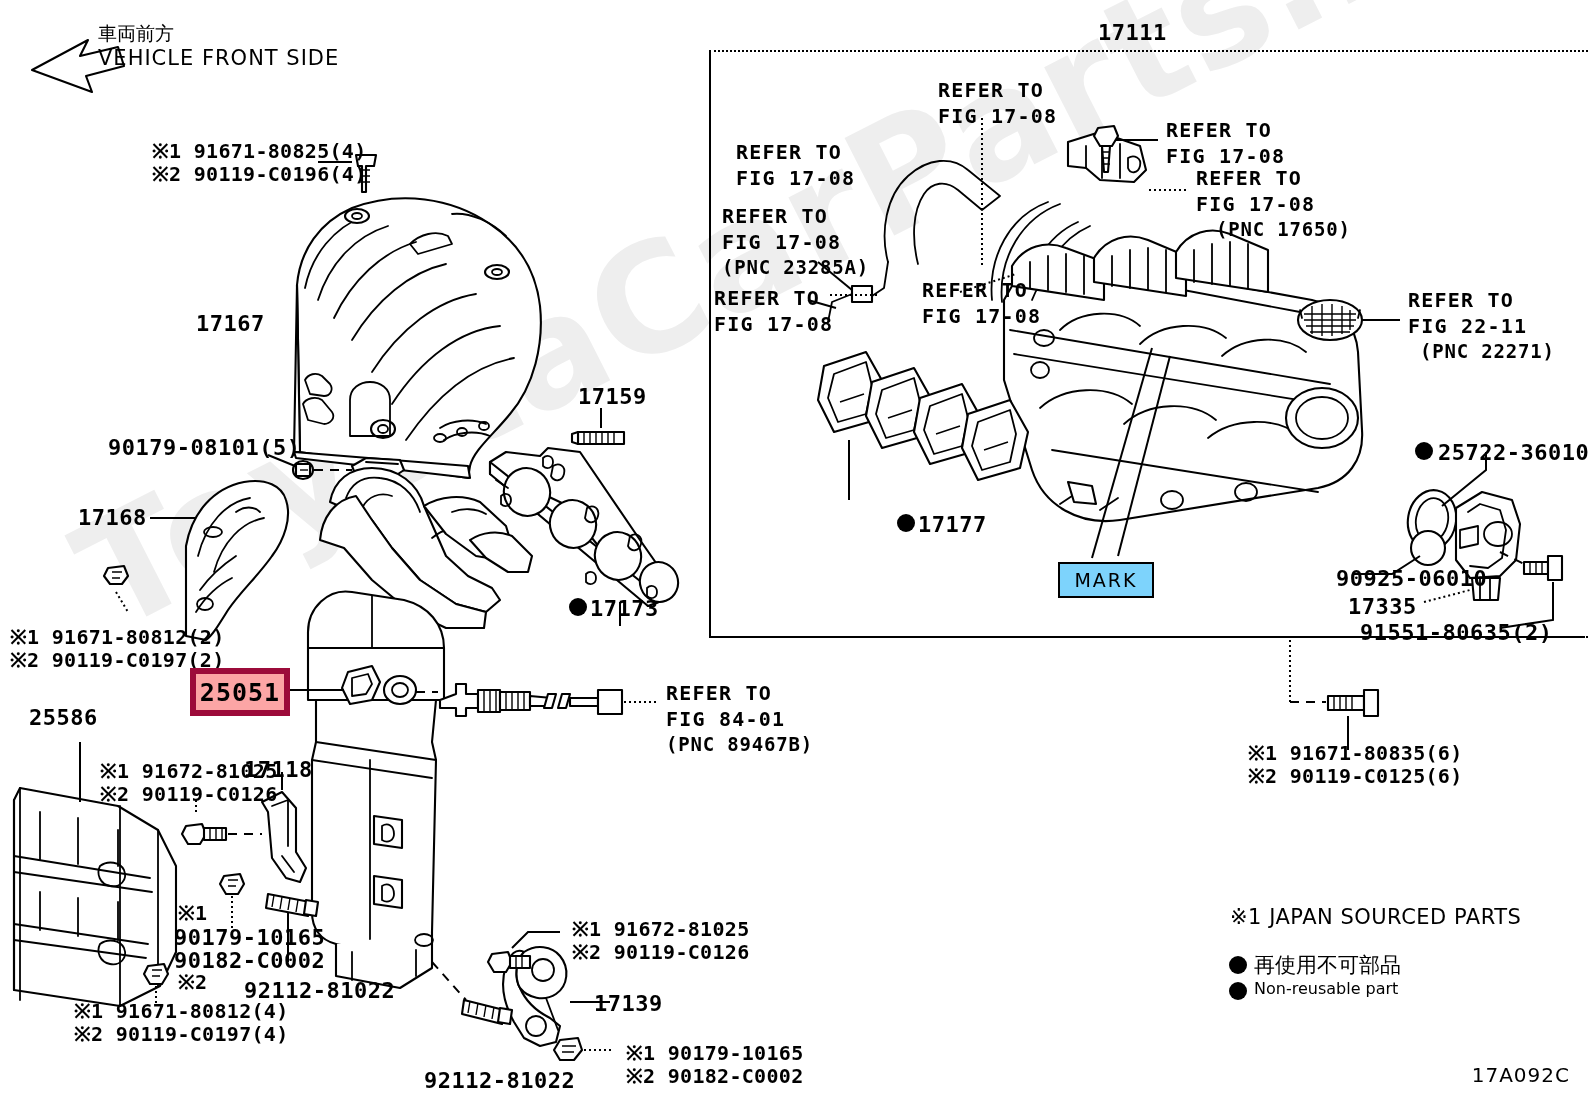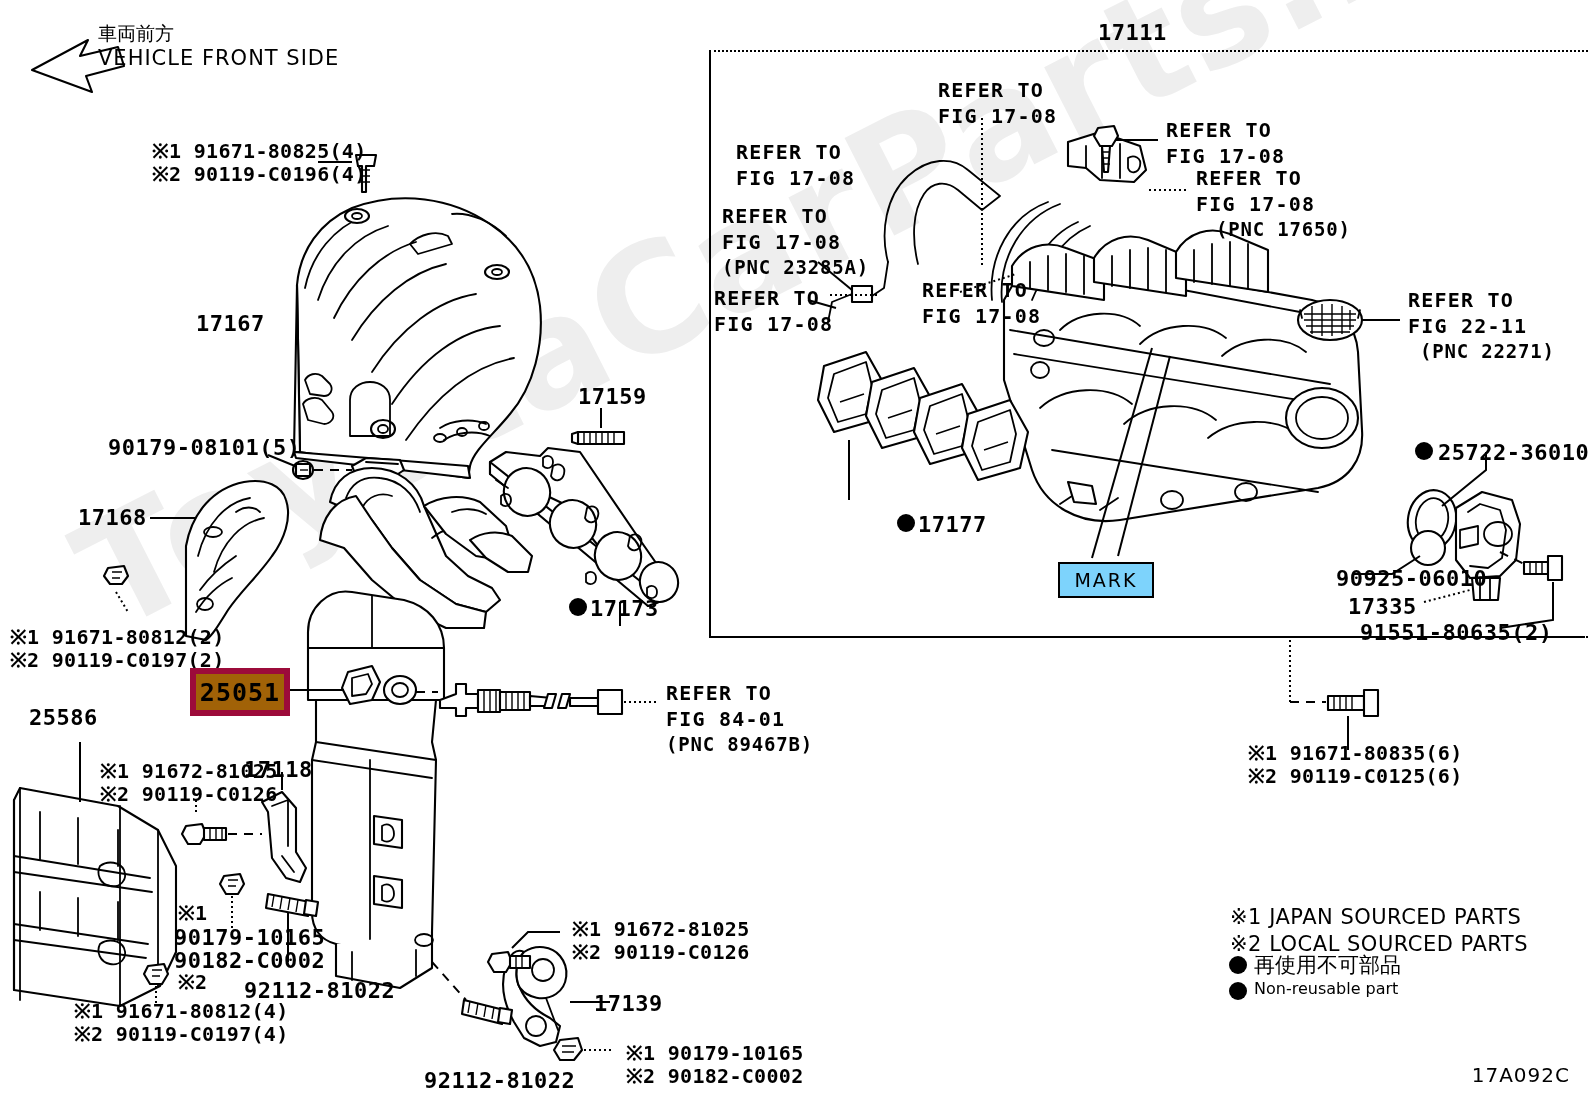--- a/index.html
+++ b/index.html
@@ -10,21 +10,21 @@
   }
   #stage{position:absolute;inset:0;}
   .lbl{position:absolute;white-space:pre;font-family:"DejaVu Sans Mono","Liberation Mono",monospace;font-weight:700;line-height:1.18;}
   .pn{font-size:22px;letter-spacing:.5px;}
   .pn-sm{font-size:20px;letter-spacing:.3px;}
   .refer{font-size:20px;letter-spacing:1.2px;line-height:1.28;}
   .pnc{font-size:19px;letter-spacing:.8px;}
   .sans{font-family:"DejaVu Sans","Liberation Sans",sans-serif;font-weight:400;}
   .jp{font-family:"DejaVu Sans","Liberation Sans",sans-serif;font-weight:400;font-size:19px;}
   .hl{
-    position:absolute;border:6px solid #9c0b3a;background:#a16207;
+    position:absolute;border:6px solid #9c0b3a;background:#fca5a5;
     display:flex;align-items:center;justify-content:center;
     font-weight:700;font-size:25px;letter-spacing:1px;
     font-family:"DejaVu Sans Mono","Liberation Mono",monospace;
   }
   .markbox{position:absolute;border:2.5px solid #000;background:#7dd3fc;display:flex;align-items:center;justify-content:center;
     font-family:"DejaVu Sans","Liberation Sans",sans-serif;font-size:19px;letter-spacing:2px;}
   #inset{position:absolute;left:709px;top:52px;width:876px;height:586px;border:2.5px solid #000;border-top:none;border-right:none;box-sizing:border-box;}
   #inset:before{content:"";position:absolute;left:-2.5px;top:-2px;width:879px;border-top:2.5px dotted #000;}
   #inset:after{content:"";position:absolute;left:-2.5px;bottom:-2px;width:879px;border-top:2.5px dotted #000;}
   #wm{position:absolute;left:0;top:0;width:1592px;height:1099px;pointer-events:none;overflow:hidden;}
@@ -505,18 +505,17 @@
 
   <div class="lbl pn" style="left:1438px;top:440px;">25722-36010</div>
   <div class="lbl pn" style="left:1336px;top:566px;">90925-06010</div>
   <div class="lbl pn" style="left:1348px;top:594px;">17335</div>
   <div class="lbl pn" style="left:1360px;top:620px;">91551-80635(2)</div>
 
   <div class="lbl pn-sm" style="left:1248px;top:742px;">※1 91671-80835(6)</div>
   <div class="lbl pn-sm" style="left:1248px;top:765px;">※2 90119-C0125(6)</div>
 
   <div class="lbl sans" style="left:1230px;top:905px;font-size:21px;letter-spacing:.5px;">※1 JAPAN SOURCED PARTS</div>
-  <div class="lbl sans" style="left:1230px;top:932px;font-size:21px;letter-spacing:.5px;">※2 LOCAL SOURCED PARTS</div>
   <div class="lbl sans" style="left:1254px;top:953px;font-size:21px;">再使用不可部品</div>
   <div class="lbl sans" style="left:1254px;top:980px;font-size:16px;">Non-reusable part</div>
 
   <div id="code">17A092C</div>
 </div>
 
 </body></html>

